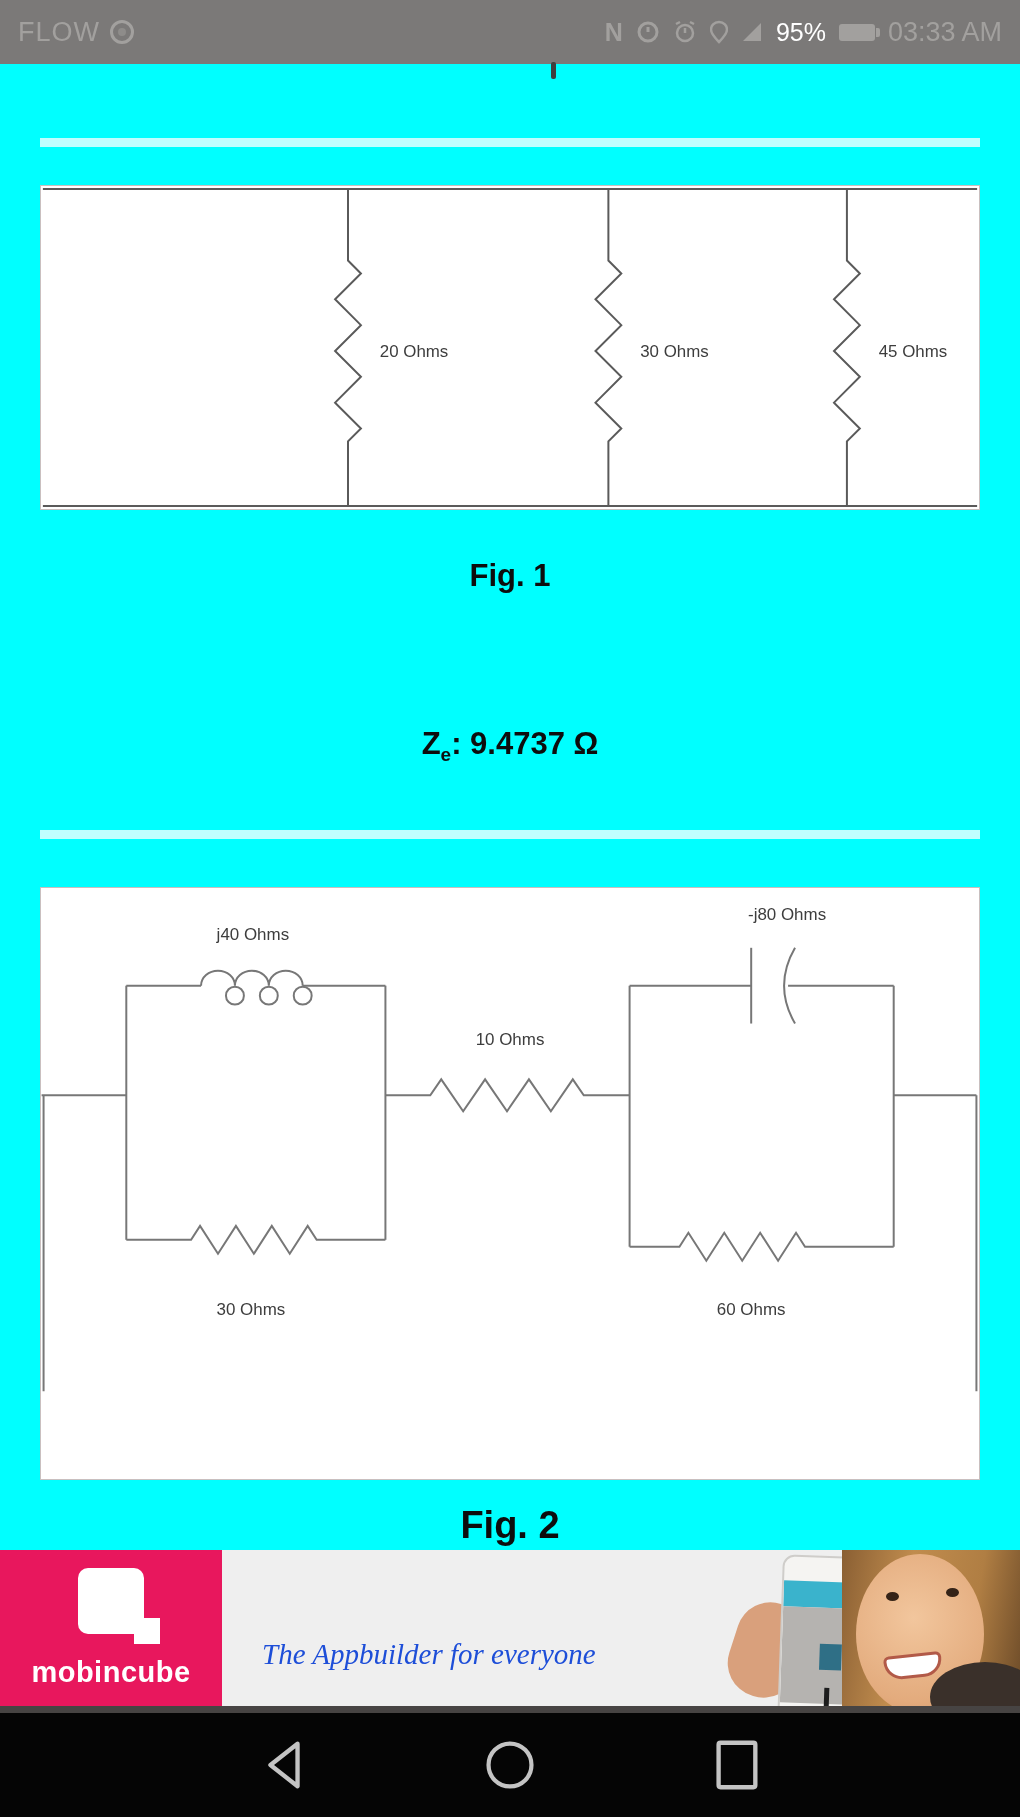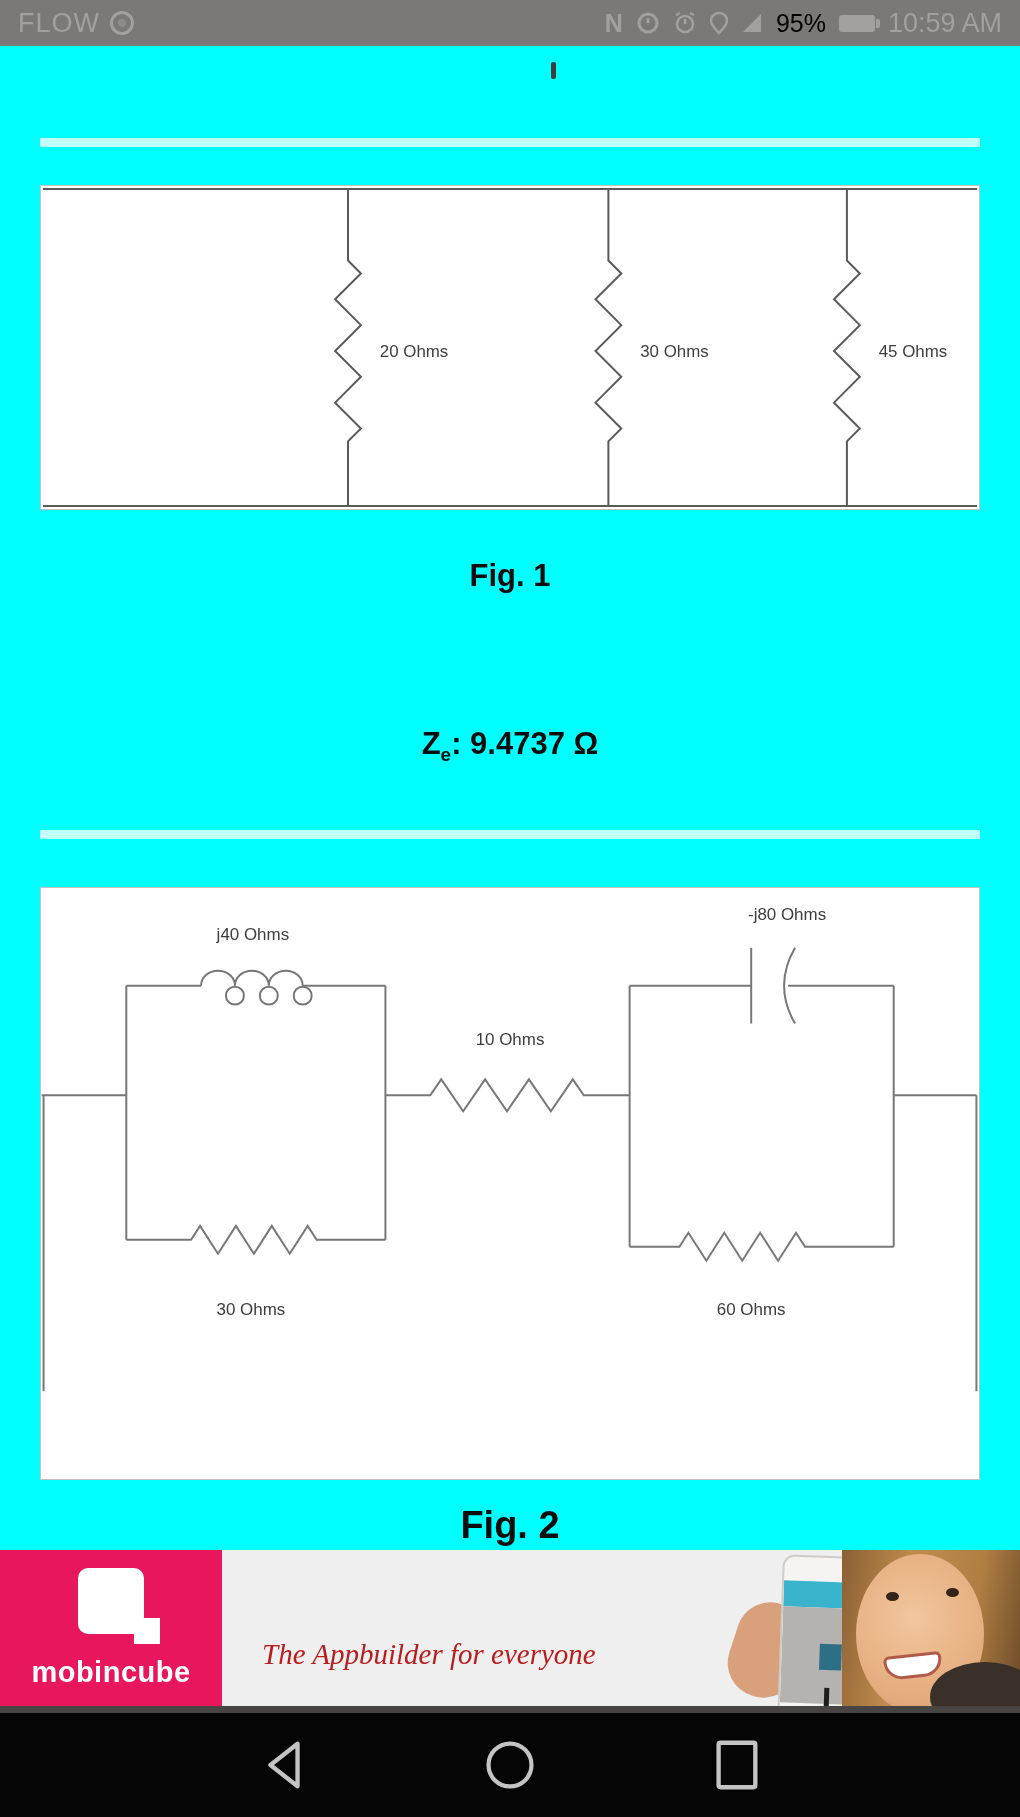--- a/index.html
+++ b/index.html
@@ -3,32 +3,32 @@
 <meta charset="utf-8">
 <style>
   * { margin:0; padding:0; box-sizing:border-box; }
   html,body { background:#222; }
   .screen {
     position:relative; width:1020px; height:1817px; overflow:hidden;
     background:#00ffff; font-family:"Liberation Sans", sans-serif;
   }
   
   .status-bar {
-    position:absolute; top:0; left:0; width:1020px; height:46px;
+    position:absolute; top:0; left:0; width:1020px; height:64px;
     background:#7b7978; display:flex; align-items:center;
     justify-content:space-between; padding:0 18px; color:#a6a4a2;
   }
   .sb-left { display:flex; align-items:center; gap:10px; }
   .sb-carrier { font-size:27px; letter-spacing:1px; color:#a2a09e; }
   .sb-ring { width:24px; height:24px; border:3px solid #a2a09e; border-radius:50%;
     display:flex; align-items:center; justify-content:center; }
   .sb-ring i { width:8px; height:8px; background:#8e8c8a; border-radius:50%; }
   .sb-right { display:flex; align-items:center; gap:13px; }
   .sb-nfc { font-size:25px; font-weight:700; color:#a2a09e; }
-  .sb-pct { font-size:25px; color:#000000; }
+  .sb-pct { font-size:25px; color:#ffffff; }
   .sb-batt { width:36px; height:17px; background:#a2a09e; border-radius:3px; position:relative; }
   .sb-batt:after { content:""; position:absolute; right:-5px; top:4px; width:4px; height:9px;
     background:#a2a09e; border-radius:0 2px 2px 0; }
   .sb-time { font-size:27px; color:#a2a09e; }
   
   .scroll-tick { position:absolute; left:551px; top:62px; width:5px; height:17px;
     background:#3e3e3e; border-radius:2px; }
   
   .divider { position:absolute; left:40px; width:940px; height:9px;
     background:rgba(255,255,255,0.75); }
@@ -57,21 +57,21 @@
   .ad-logo { position:relative; margin-top:18px; width:66px; height:66px;
     background:#ffffff; border-radius:10px; }
   .ad-logo i { position:absolute; right:-16px; bottom:-10px; width:26px; height:26px;
     background:#ffffff; display:block; }
   .ad-brand { margin-top:22px; color:#ffffff; font-size:29px; font-weight:700;
     letter-spacing:0.5px; }
   .ad-body { position:relative; flex:1; height:100%; overflow:hidden; }
   .ad-headline { position:absolute; left:38px; top:28px; font-size:41px; font-weight:700;
     color:#4d4b4a; letter-spacing:-0.5px; }
   .ad-sub { position:absolute; left:40px; top:88px; font-size:29px; font-style:italic;
-    color:#b91c1c; font-family:"Liberation Serif", serif; }
+    color:#1d4ed8; font-family:"Liberation Serif", serif; }
   .ad-photo { position:absolute; right:0; top:0; width:268px; height:100%; }
   .hand { position:absolute; left:-20px; top:52px; width:70px; height:96px;
     background:#d9a07c; border-radius:34px; transform:rotate(18deg); }
   .phone { position:absolute; left:28px; top:6px; width:100px; height:170px;
     background:#f5f4f2; border:2px solid #cfcdca; border-radius:12px;
     transform:rotate(2deg); overflow:hidden; }
   .phone .bar { position:absolute; top:24px; left:0; width:100%; height:26px; background:#3ab3cc; }
   .phone .scr { position:absolute; top:50px; left:0; width:100%; height:96px; background:#b5b3b0; }
   .phone .app { position:absolute; top:86px; left:38px; width:22px; height:26px; background:#2f6f86; }
   .phone .cable { position:absolute; left:44px; top:130px; width:5px; height:44px; background:#1d1d1d; }
@@ -118,21 +118,21 @@
         <line x1="21" y1="4" x2="17" y2="2" stroke="#a2a09e" stroke-width="2.5"></line>
       </svg>
       <svg width="18" height="24" viewBox="0 0 18 24">
         <path d="M9 2 C4 2 1 6 1 9.5 C1 14 9 22 9 22 C9 22 17 14 17 9.5 C17 6 14 2 9 2 Z" stroke="#a2a09e" stroke-width="2.5" fill="none"></path>
       </svg>
       <svg width="22" height="22" viewBox="0 0 22 22">
         <path d="M2 20 L20 20 L20 2 Z" fill="#a2a09e"></path>
       </svg>
       <span class="sb-pct">95%</span>
       <span class="sb-batt"></span>
-      <span class="sb-time">10:59 AM</span>
+      <span class="sb-time">03:33 AM</span>
     </div>
   </div>
 
   <div class="scroll-tick"></div>
 
   <div class="divider d1"></div>
 
   <div class="panel panel1">
     <svg viewBox="0 0 940 325">
       <g stroke="#5a5a5a" stroke-width="2" fill="none">

